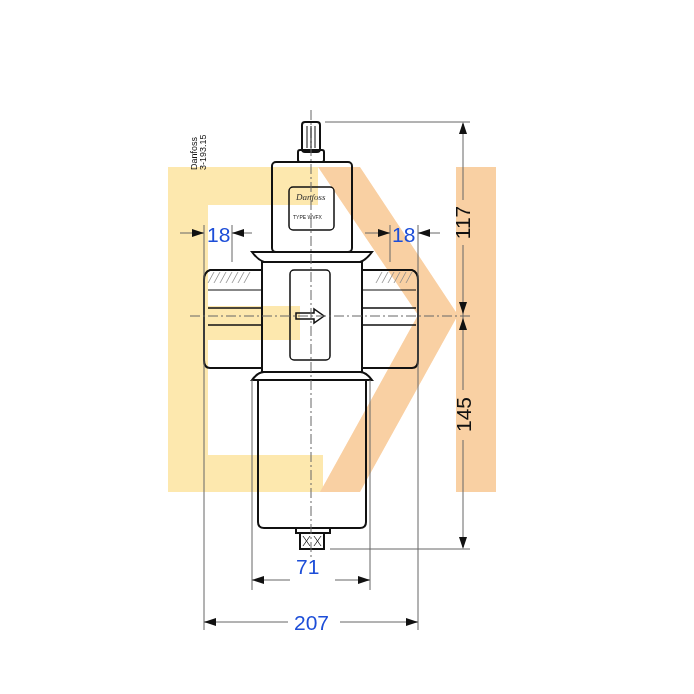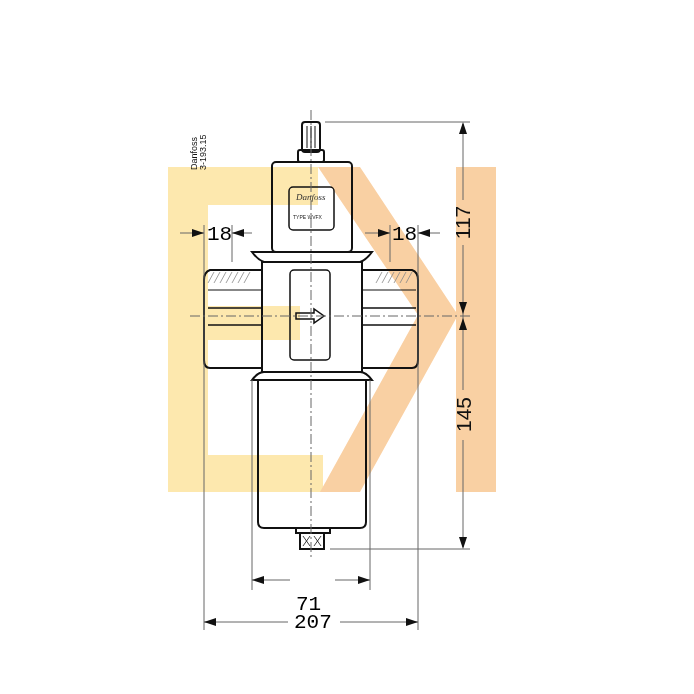--- a/index.html
+++ b/index.html
@@ -1,20 +1,20 @@
 <!DOCTYPE html>
 <html><head>
   <meta charset="utf-8">
   <style>
     html, body { margin: 0; padding: 0; background: #ffffff; }
     body { width: 694px; height: 694px; position: relative; overflow: hidden;
            font-family: "Liberation Sans", sans-serif; }
     #canvas { position: absolute; left: 0; top: 0; width: 694px; height: 694px; }
-    .dim-label { position: absolute; font-family: Liberation Mono, monospace;
-                 font-size: 21px; color: #000000; line-height: 1; }
+    .dim-label { position: absolute; font-family: Liberation Sans, sans-serif;
+                 font-size: 21px; color: #1d4ed8; line-height: 1; }
     .vert-label { position: absolute; font-family: "Liberation Sans", sans-serif;
                   font-size: 21px; color: #111; transform: rotate(-90deg);
                   transform-origin: center center; line-height: 1; white-space: nowrap; }
     .code-label { position: absolute; font-family: "Liberation Sans", sans-serif;
                   font-size: 9px; color: #111; transform: rotate(-90deg);
                   transform-origin: left top; line-height: 1.05; white-space: nowrap; }
     .plate-text { position: absolute; font-family: "Liberation Sans", sans-serif;
                   font-size: 5px; color: #222; white-space: nowrap; }
     .brand-text { position: absolute; font-family: "Liberation Serif", serif;
                   font-style: italic; font-size: 9px; color: #333; white-space: nowrap; }
@@ -133,14 +133,14 @@
   <div>3-193.15</div>
 </div>
 
 <div class="brand-text" style="left:296px; top:192px;">Danfoss</div>
 <div class="plate-text" style="left:293px; top:214px;">TYPE WVFX</div>
 
 <div class="dim-label" style="left:207px; top:224px;">18</div>
 <div class="dim-label" style="left:392px; top:224px;">18</div>
 <div class="vert-label" style="left:446px; top:212px;">117</div>
 <div class="vert-label" style="left:446px; top:404px;">145</div>
-<div class="dim-label" style="left:296px; top:594px;text-align:center;">71</div>
+<div class="dim-label" style="left:296px; top:556px;text-align:center;">71</div>
 <div class="dim-label" style="left:294px; top:612px;">207</div>
 
 </body></html>

